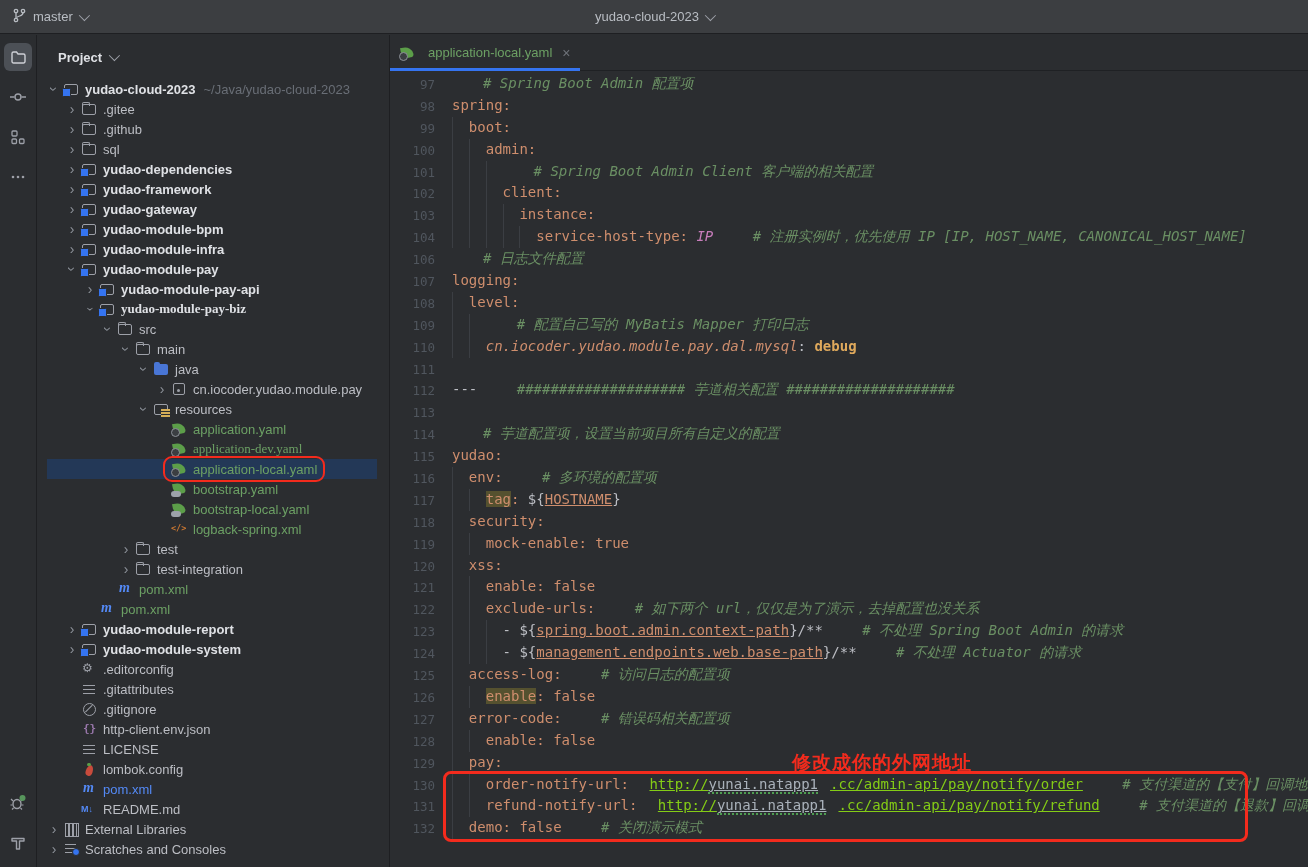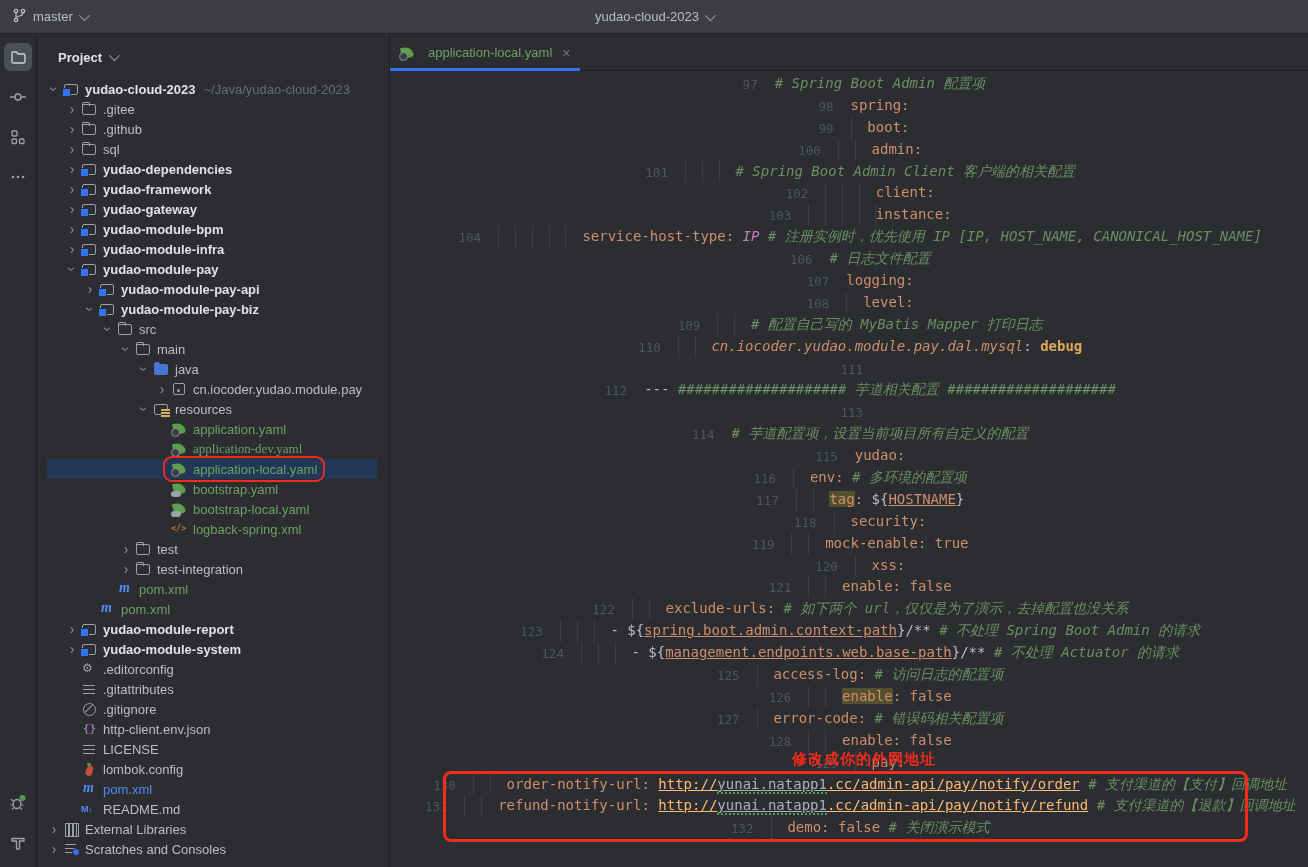--- a/index.html
+++ b/index.html
@@ -108,41 +108,41 @@
   
   .editor { flex:1; position:relative; background:#2B2D30; overflow:hidden; }
   .tabbar { height:36px; border-bottom:1px solid #1F2124; position:relative; display:flex; align-items:center; }
   .tab { height:100%; display:flex; align-items:center; gap:7px; padding:0 10px 0 9px; position:relative; }
   .tab-label { color:#6CA064; font-size:13px; }
   .tab-close { color:#6F737A; font-size:14px; margin-left:3px; }
   .tab-underline { position:absolute; left:0; bottom:-1px; height:3px; width:100%; background:#3574F0; }
 
   .code { position:absolute; left:0; top:37px; right:0; bottom:0; padding-top:1px;
     font:14px/21.9px "DejaVu Sans Mono","Liberation Mono",monospace; }
-  .cl { height:21.9px; display:flex; white-space:pre;justify-content:center; }
+  .cl { height:21.9px; display:flex; white-space:pre; }
   .ln { width:45px; flex:none; text-align:right; color:#50565E; font-size:12.5px;
     padding-top:1px; }
   .lc { margin-left:17px; }
   .ind { display:inline-block; height:100%; vertical-align:top;
     background:repeating-linear-gradient(to right, #3B3E43 0 1px, transparent 1px 2ch); }
   .tk-k { color:#CF8E6D; }
   .tk-ki { color:#CF8E6D; font-style:italic; }
-  .tk-c { color:#6A8F63; font-style:italic; }
+  .tk-c { color:#6A8F63; font-style:italic;margin-left:31px; }
   .tk-v { color:#CF8E6D; }
   .tk-vb { color:#DFA95C; font-weight:700; }
   .tk-p { color:#C77DBB; font-style:italic; }
   .tk-t { color:#BCBEC4; }
   .tk-u { color:#CF8E6D; text-decoration:underline; }
-  .tk-url { color:#fdba74; text-decoration:underline; }
+  .tk-url { color:#84cc16; text-decoration:underline;margin-left:12px; }
   .tk-urlt { color:#A9B1BA; text-decoration:underline; border-bottom:2px dotted #4F9E52; }
   .tk-hk { color:#CF8E6D; background:#55512F; border-radius:0; }
 
   .redbox-editor { position:absolute; left:53px; top:736px; width:805px; height:71px;
     border:3px solid #F32B1D; border-radius:8px; pointer-events:none; }
-  .rednote { position:absolute; left:402px; top:715px; color:#F32B1D; font-size:15px;
+  .rednote { position:absolute; left:402px; top:715px; color:#F32B1D; font-size:19px;
     font-weight:700; letter-spacing:1px; pointer-events:none; }
 </style>
 </head>
 <body>
 
 <div class="titlebar">
   <div class="branch-widget">
     <span>
       <svg width="15" height="15" viewBox="0 0 15 15">
         <circle cx="4" cy="3" r="1.7" fill="none" stroke="#B9BDC3" stroke-width="1.3"></circle>
@@ -282,21 +282,21 @@
             <span class="lbl t-bold">yudao-module-pay</span>
           </span>
         </div>
         <div class="row" style="padding-left: 44px;">
           <span class="chevcell"><span>›</span></span>
           <span class="lblwrap">
             <span class="ic ic-module"></span>
             <span class="lbl t-bold">yudao-module-pay-api</span>
           </span>
         </div>
-        <div class="row" style="padding-left: 44px;">
+        <div class="row" style="padding-left: 44px; font-family: Liberation Serif, serif;">
           <span class="chevcell"><span class="open">›</span></span>
           <span class="lblwrap">
             <span class="ic ic-module"></span>
             <span class="lbl t-bold">yudao-module-pay-biz</span>
           </span>
         </div>
         <div class="row" style="padding-left: 62px;">
           <span class="chevcell"><span class="open">›</span></span>
           <span class="lblwrap">
             <span class="ic ic-folder"></span>

